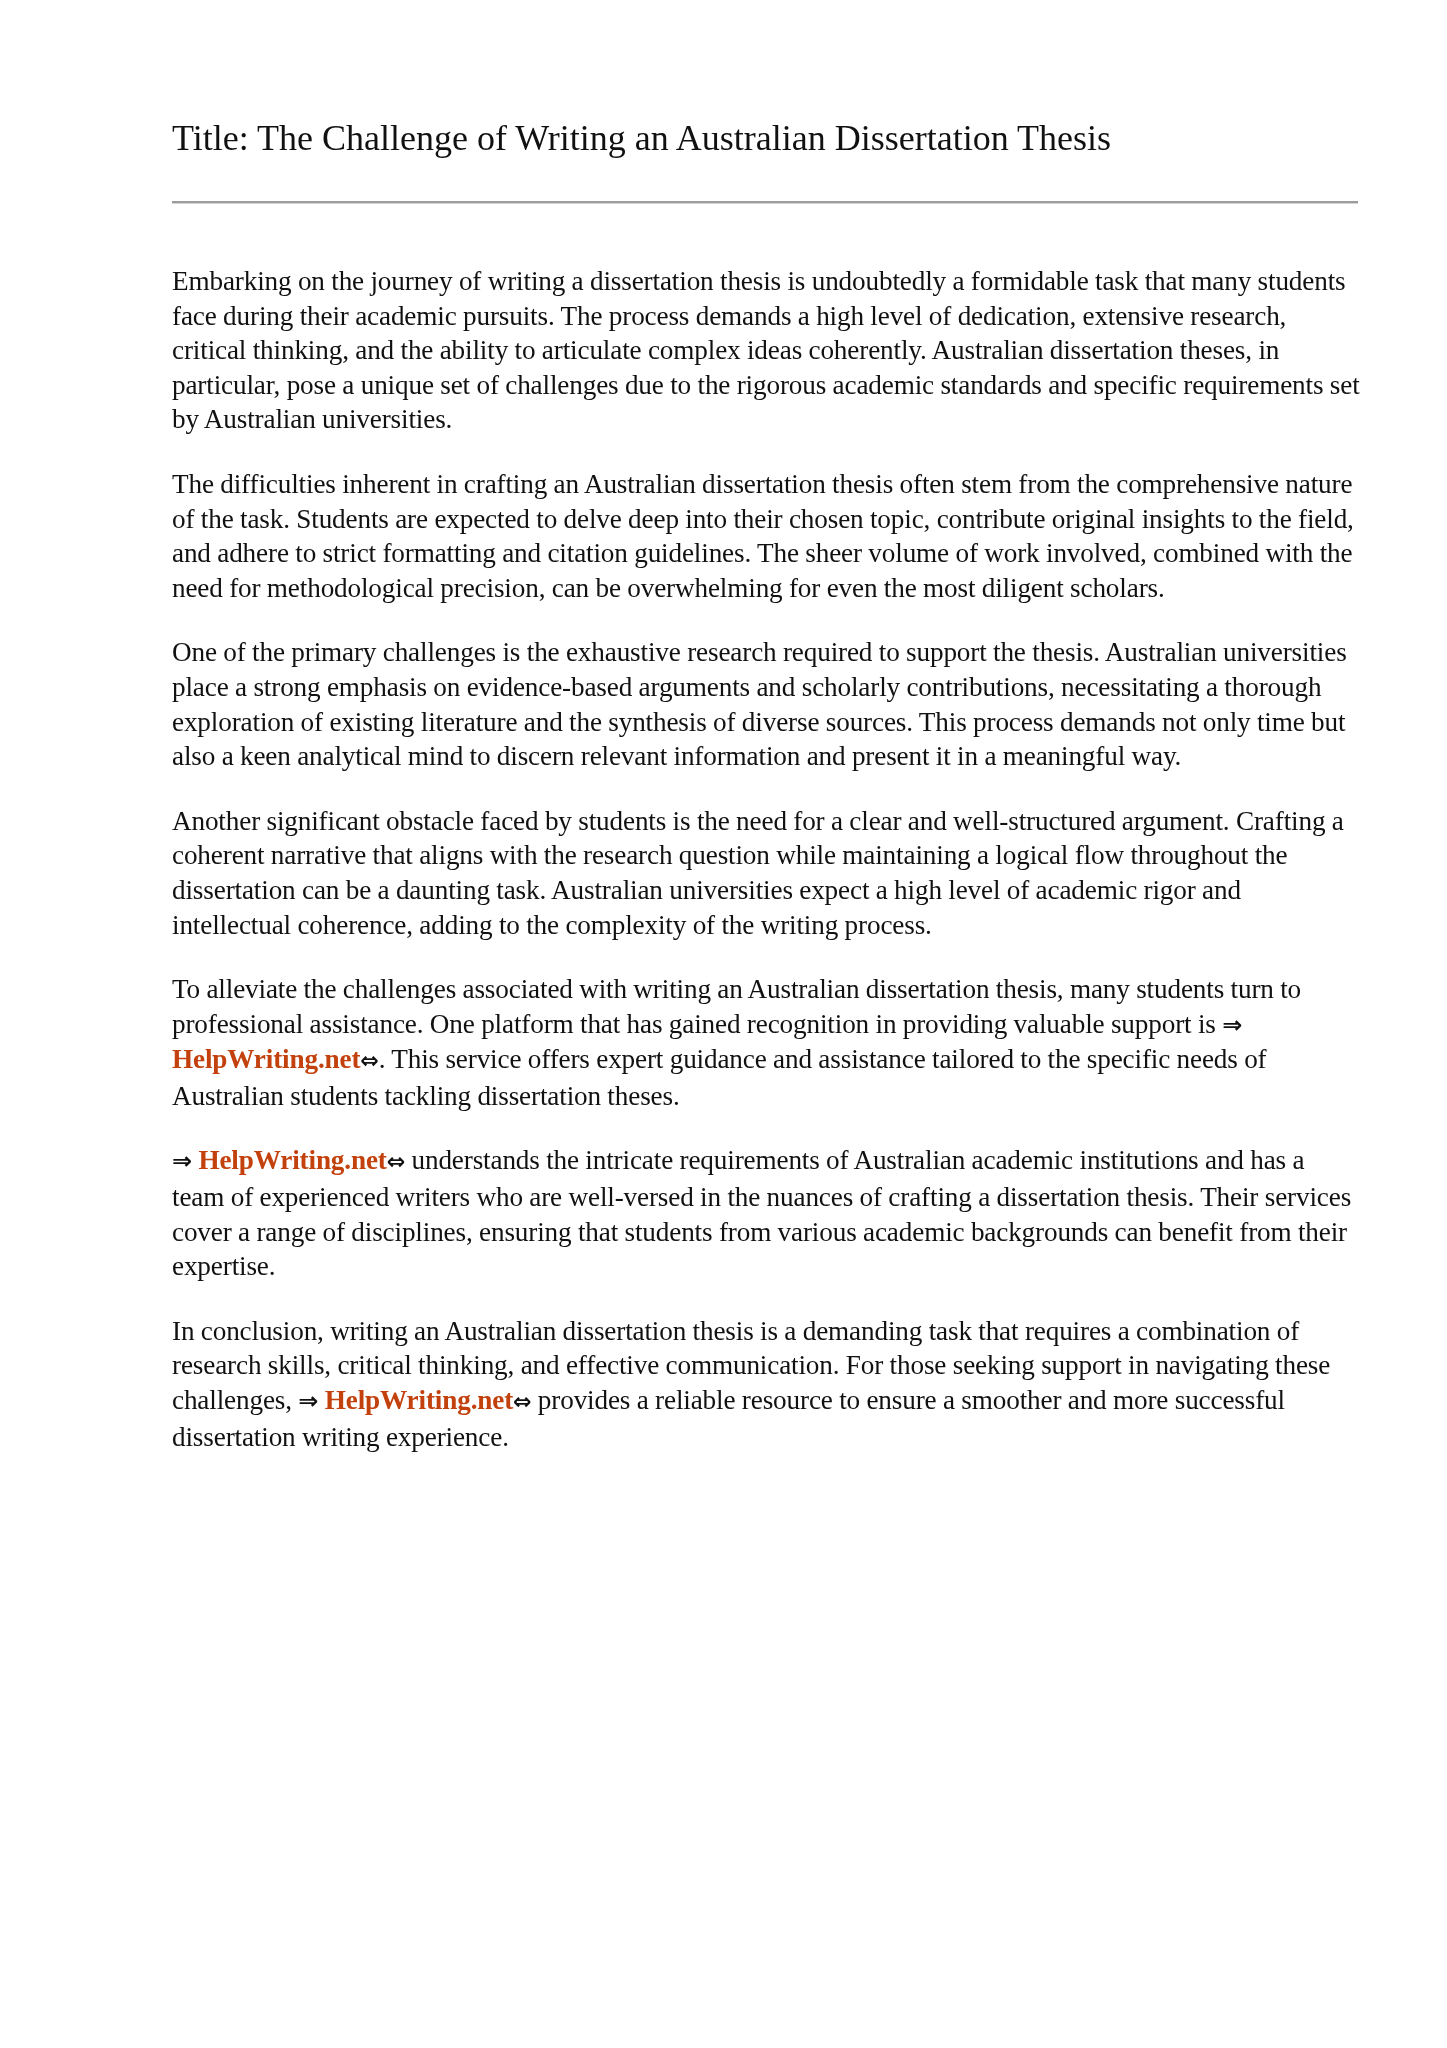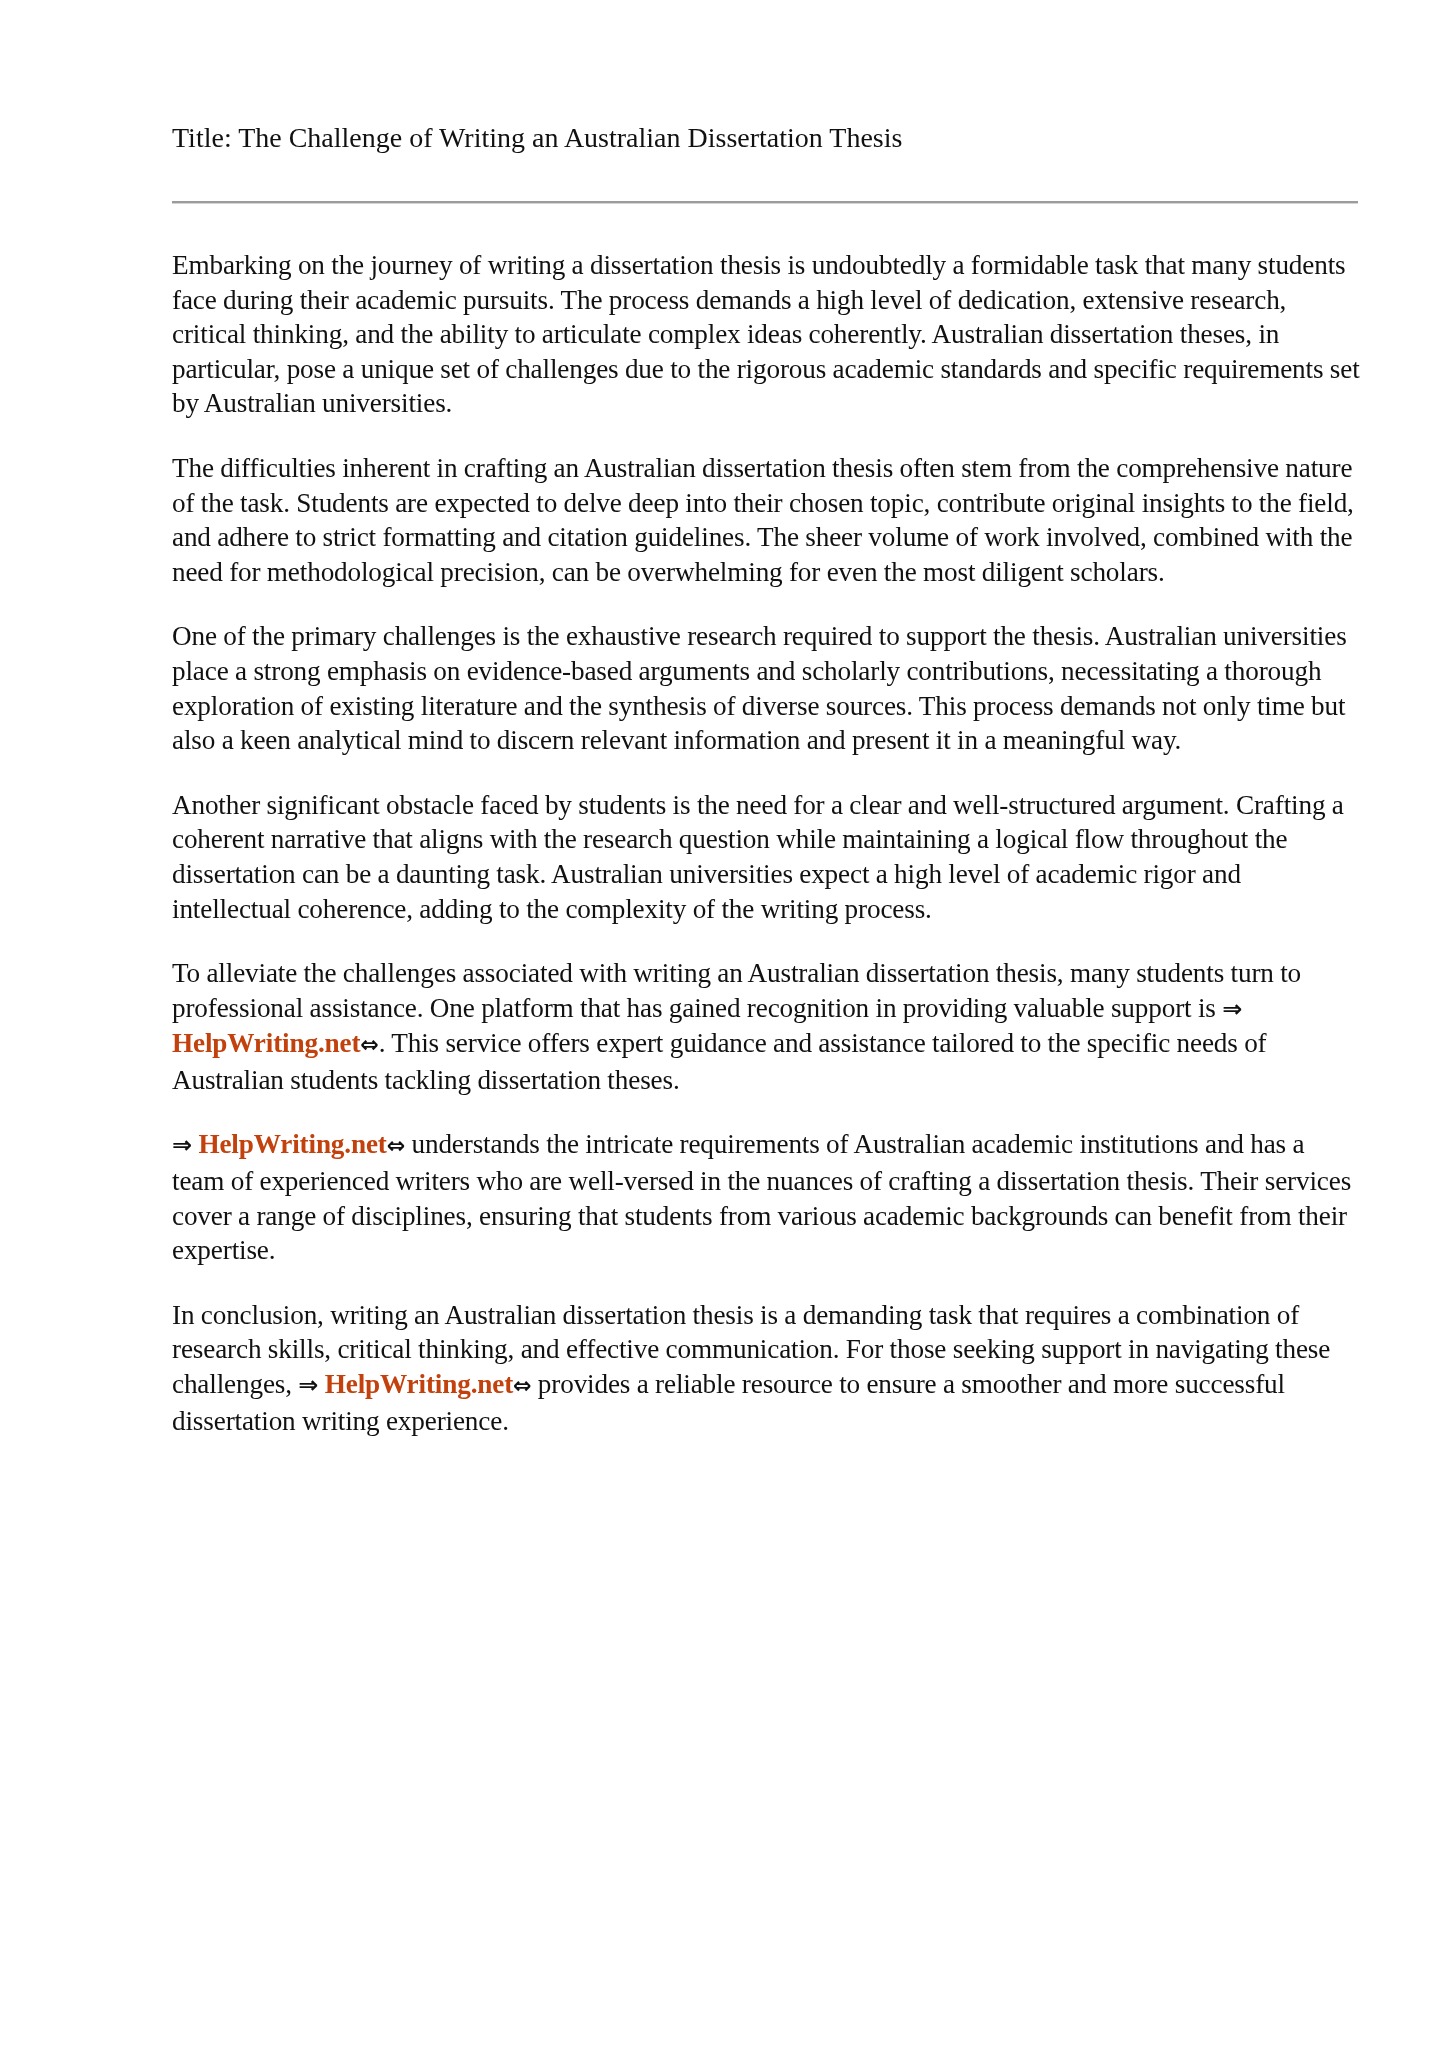--- a/index.html
+++ b/index.html
@@ -18,40 +18,40 @@
     .page {
       position: absolute;
       left: 172px;
       top: 0;
       width: 1190px;
     }
     .doc-title {
       position: absolute;
       top: 121px;
       left: 0;
-      font-size: 28px;
+      font-size: 36px;
       line-height: 34px;
       white-space: nowrap;
       margin: 0;
       font-weight: normal;
     }
     .divider {
       position: absolute;
       top: 201px;
       left: 0;
       width: 1186px;
       height: 0;
       border: 0;
       border-top: 2px solid #9c9c9c;
       border-bottom: 1px solid #d4d4d4;
       margin: 0;
     }
     .body-text {
       position: absolute;
-      top: 248px;
+      top: 264px;
       left: 0;
       width: 1190px;
     }
     .para {
       margin: 0 0 30px 0;
       font-size: 27.2px;
       line-height: 34.6px;
       letter-spacing: -0.15px;
       word-spacing: -0.2px;
     }

